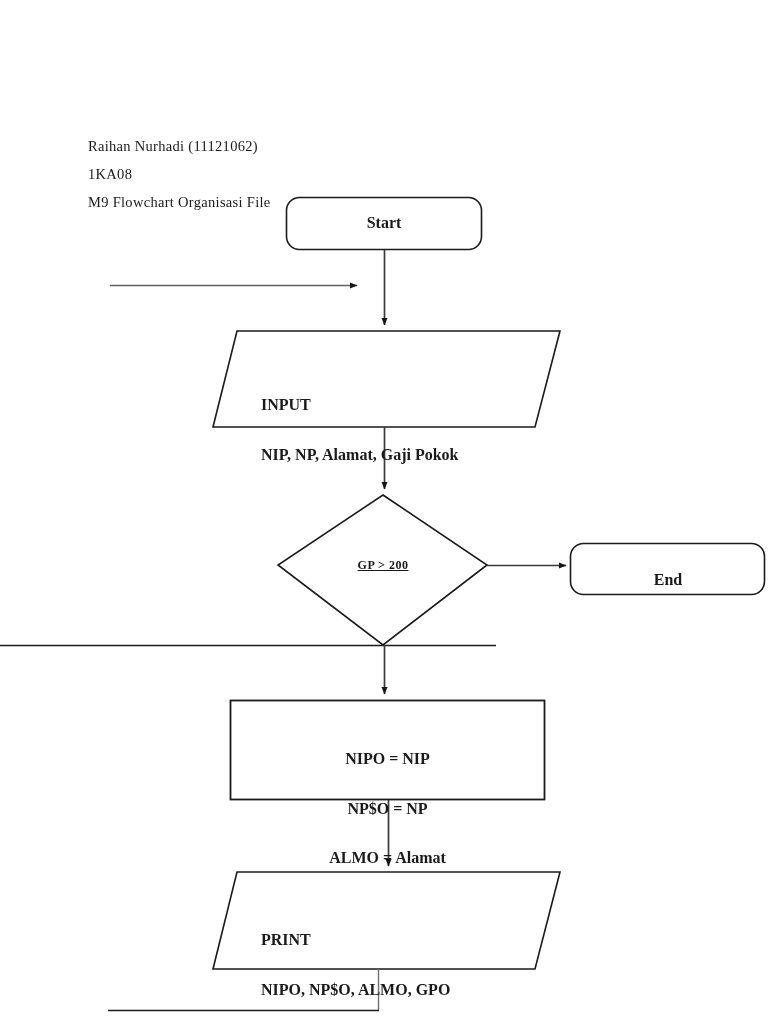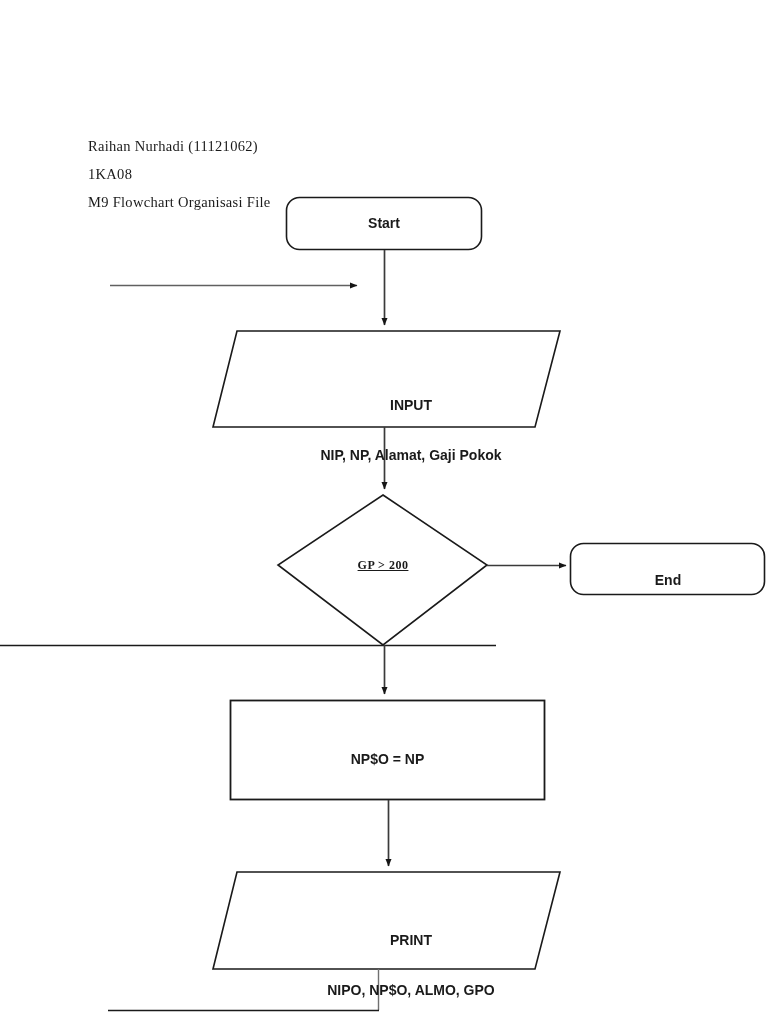--- a/index.html
+++ b/index.html
@@ -31,32 +31,32 @@
   .header-line {
     font-family: "Liberation Serif", serif;
     font-size: 14.5px;
     color: #1a1a1a;
     letter-spacing: 0.3px;
     line-height: 28px;
     white-space: nowrap;
   }
   .node-text {
     position: absolute;
-    font-family: Liberation Sans, sans-serif;
+    font-family: Liberation Serif, serif;
     font-weight: bold;
-    font-size: 14px;
+    font-size: 16px;
     color: #1a1a1a;
     line-height: 16.5px;
     white-space: pre;
   }
   .node-text.centered {
     text-align: center;
   }
   .node-text.left {
-    text-align: center;
+    text-align: left;
   }
   .serif-text {
     font-family: "Liberation Serif", serif;
     font-weight: bold;
     font-size: 12px;
     letter-spacing: 0.5px;
     text-decoration: underline;
   }
   .txt-start {
     left: 286px; top: 215px; width: 196px;
@@ -130,20 +130,22 @@
 <div class="node-text centered txt-end">End</div>
 
 <div class="node-text centered serif-text txt-decision">GP &gt; 200</div>
 
 <div class="node-text left txt-input">
   <div>INPUT</div>
   <div>NIP, NP, Alamat, Gaji Pokok</div>
 </div>
 
 <div class="node-text centered txt-process">
+  <div>NIPO = NIP</div>
   <div>NP$O = NP</div>
+  <div>ALMO = Alamat</div>
 </div>
 
 <div class="node-text left txt-print">
   <div>PRINT</div>
   <div>NIPO, NP$O, ALMO, GPO</div>
   
 </div>
 
 </body></html>

